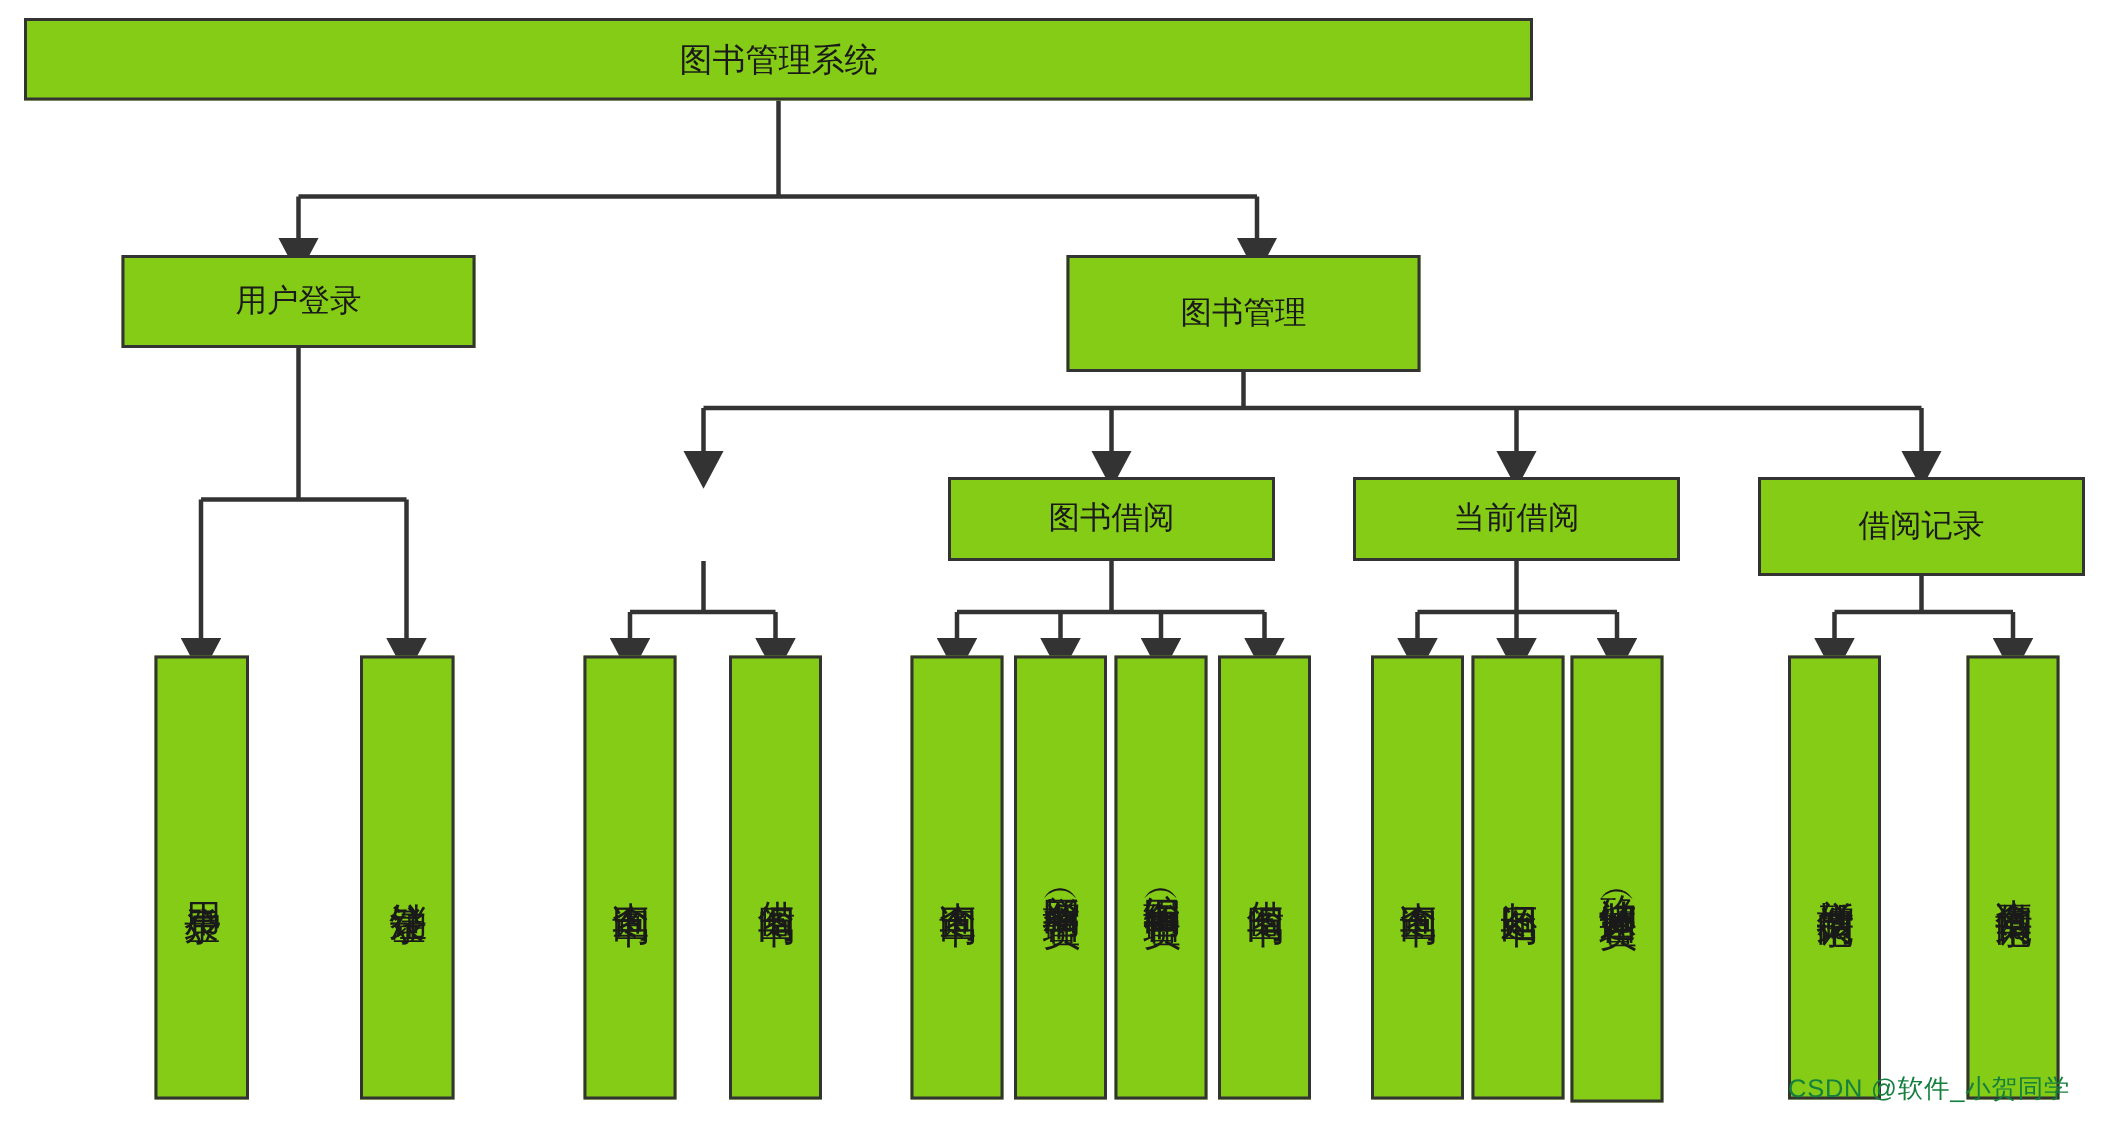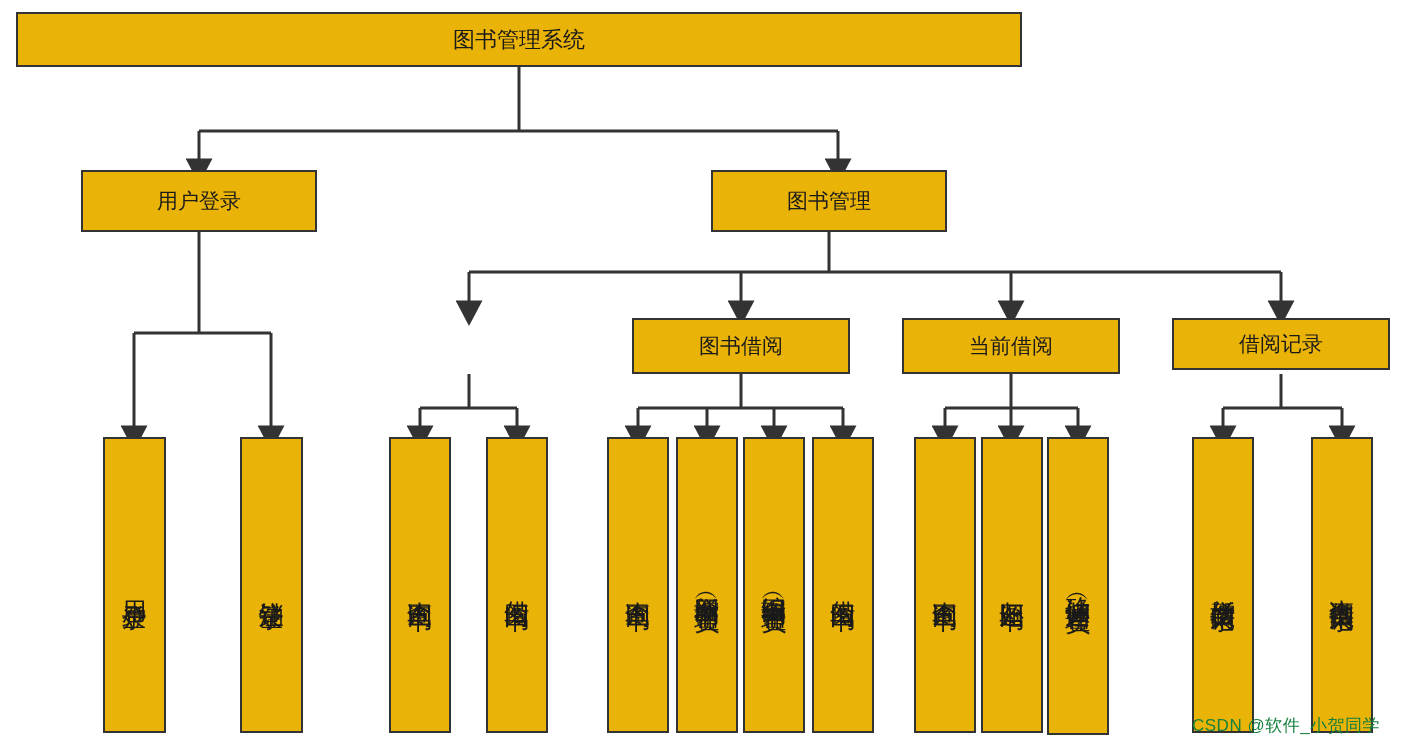--- a/index.html
+++ b/index.html
@@ -1,19 +1,19 @@
 <!DOCTYPE html>
 <html><head>
 <meta charset="utf-8">
 <style>
   html,body{margin:0;padding:0;background:#ffffff;}
   body{font-family:"Liberation Sans","DejaVu Sans",sans-serif;}
   #canvas{position:relative;width:1405px;height:747px;background:#ffffff;overflow:hidden;}
   #wires{position:absolute;left:0;top:0;width:1405px;height:747px;}
-  .node{position:absolute;box-sizing:border-box;background:#eab308;
+  .node{position:absolute;box-sizing:border-box;background:#84cc16;
         border:2.5px solid #333333;display:flex;align-items:center;justify-content:center;}
   .node .lbl{color:#1a1a1a;text-align:center;line-height:1.18;white-space:pre-line;}
   .node.h .lbl{font-size:21px;}
   .node.root .lbl{font-size:22px;}
   .node.v{writing-mode:vertical-rl;text-orientation:upright;}
   .node.v .lbl{writing-mode:vertical-rl;text-orientation:upright;font-size:25px;
                letter-spacing:2px;line-height:1.05;}
   #watermark{position:absolute;left:1192px;top:714px;font-size:17px;color:#15803d;
              letter-spacing:.5px;white-space:nowrap;}
 </style>
@@ -72,31 +72,31 @@
     </g>
   </svg>
 
   <div class="node root h" style="left:16px;top:12px;width:1006px;height:55px;">
     <span class="lbl">图书管理系统</span>
   </div>
 
   <div class="node h" style="left:81px;top:170px;width:236px;height:62px;">
     <span class="lbl">用户登录</span>
   </div>
-  <div class="node h" style="left:711px;top:170px;width:236px;height:62px;">
+  <div class="node h" style="left:711px;top:170px;width:236px;height:78px;">
     <span class="lbl">图书管理</span>
   </div>
 
   <div class="node h" style="left:902px;top:318px;width:218px;height:56px;">
     <span class="lbl">当前借阅</span>
   </div>
   <div class="node h" style="left:632px;top:318px;width:218px;height:56px;">
     <span class="lbl">图书借阅</span>
   </div>
-  <div class="node h" style="left:1172px;top:318px;width:218px;height:52px;">
+  <div class="node h" style="left:1172px;top:318px;width:218px;height:66px;">
     <span class="lbl">借阅记录</span>
   </div>
 
   <div class="node v" style="left:103px;top:437px;width:63px;height:296px;">
     <span class="lbl">用户登录</span>
   </div>
   <div class="node v" style="left:240px;top:437px;width:63px;height:296px;">
     <span class="lbl">注销登录</span>
   </div>
 

